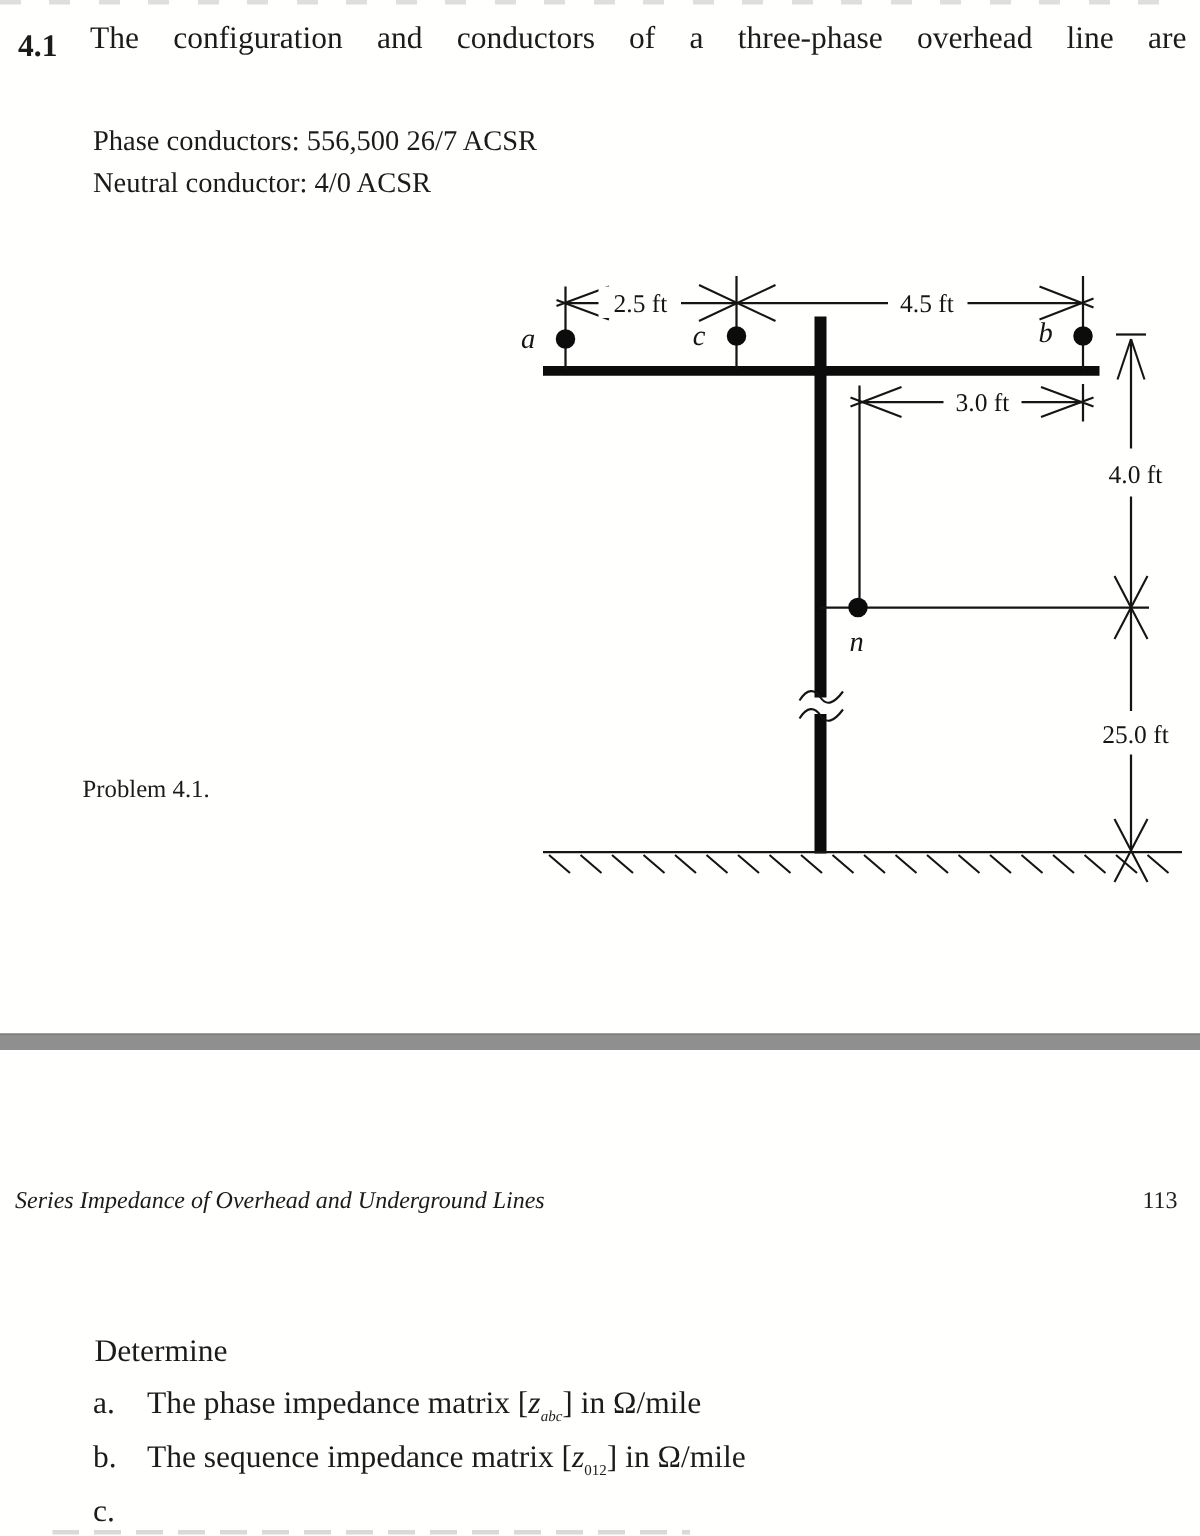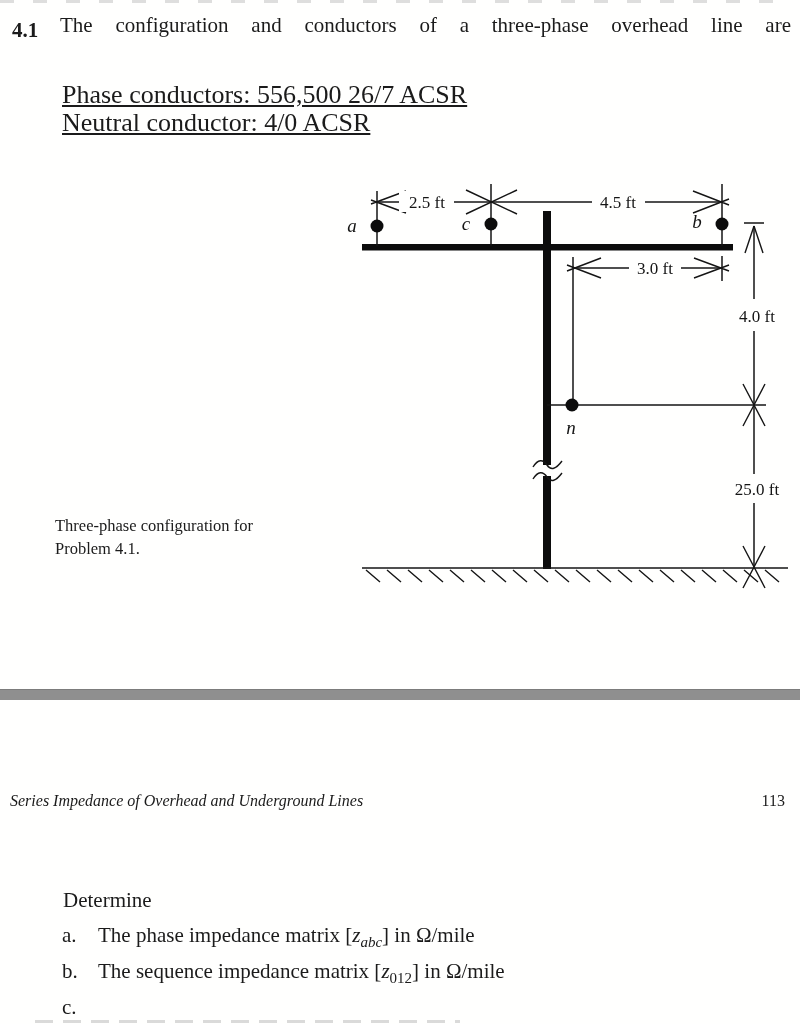--- a/index.html
+++ b/index.html
@@ -22,21 +22,21 @@
   .edge-bottom {
     top: 1020px; left: 35px; width: 425px; height: 3px;
     background: repeating-linear-gradient(90deg, #b5b5b5 0 18px, transparent 18px 28px);
     opacity: .5;
   }
 
   
   .problem-number { left: 12px; top: 18px; font-size: 21px; font-weight: bold; }
   .problem-text { left: 60px; top: 11px; width: 731px; font-size: 21px; line-height: 28px; }
   .justify-line { text-align: justify; text-align-last: justify; }
-  .specs { left: 62px; top: 81px; font-size: 26px; line-height: 27.5px; text-decoration: underline; }
+  .specs { left: 62px; top: 81px; font-size: 19px; line-height: 27.5px; }
 
   
   .caption { left: 55px; top: 514px; }
   .caption-title { font-family: "Liberation Sans", sans-serif; font-weight: bold; font-size: 15px; margin-bottom: 6px; letter-spacing: .2px; }
   .caption-body { font-size: 16.5px; line-height: 23px; }
 
   
   .gray-bar { left: 0; top: 689px; width: 800px; height: 10px; background: #8f8f8f; border-top: 1px solid #7c7c7c; }
 
   
@@ -45,21 +45,21 @@
   .rh-page { position: absolute; right: 15px; top: 0; }
 
   
   .det-heading { left: 63px; top: 888px; font-size: 21px; }
   .det-item { font-size: 21px; display: flex; }
   .det-item .marker { width: 36px; flex: 0 0 36px; }
   .det-a { left: 62px; top: 923px; }
   .det-b { left: 62px; top: 959px; }
   .det-c { left: 62px; top: 995px; }
   .it { font-style: italic; }
-  sub { font-size: 15px; line-height: 0; vertical-align: -5px; }
+  sub { font-size: 10px; line-height: 0; vertical-align: -5px; }
 
   
   .figure-svg { left: 0; top: 0; }
   .figure-svg text { font-family: "Liberation Serif", "DejaVu Serif", serif; font-size: 17px; fill: #151515; }
   .figure-svg text.cond { font-size: 19px; font-style: italic; }
   .thin { stroke: #151515; stroke-width: 1.5; fill: none; }
   .arrow { stroke: #151515; stroke-width: 1.4; fill: none; }
   .thick { fill: #0c0c0c; }
 </style>
 </head>
@@ -131,21 +131,20 @@
   <path class="arrow" d="M743,384 L765,426 M765,384 L743,426"></path>
   <path class="arrow" d="M743,546 L765,588 M765,546 L743,588"></path>
   <text x="757" y="322" text-anchor="middle">4.0 ft</text>
   <text x="757" y="495" text-anchor="middle">25.0 ft</text>
 
   <line class="thin" x1="362" y1="568" x2="788" y2="568"></line>
   <path class="arrow" d="M366,570 l14,12 M387,570 l14,12 M408,570 l14,12 M429,570 l14,12 M450,570 l14,12 M471,570 l14,12 M492,570 l14,12 M513,570 l14,12 M534,570 l14,12 M555,570 l14,12 M576,570 l14,12 M597,570 l14,12 M618,570 l14,12 M639,570 l14,12 M660,570 l14,12 M681,570 l14,12 M702,570 l14,12 M723,570 l14,12 M744,570 l14,12 M765,570 l14,12"></path>
 </svg>
 
 <div class="abs caption">
-  <div class="caption-body">Three-phase configuration for</div>
   <div class="caption-body">Problem 4.1.</div>
 </div>
 
 <div class="abs gray-bar"></div>
 
 <div class="abs running-head">
   <span class="rh-title">Series Impedance of Overhead and Underground Lines</span>
   <span class="rh-page">113</span>
 </div>
 

